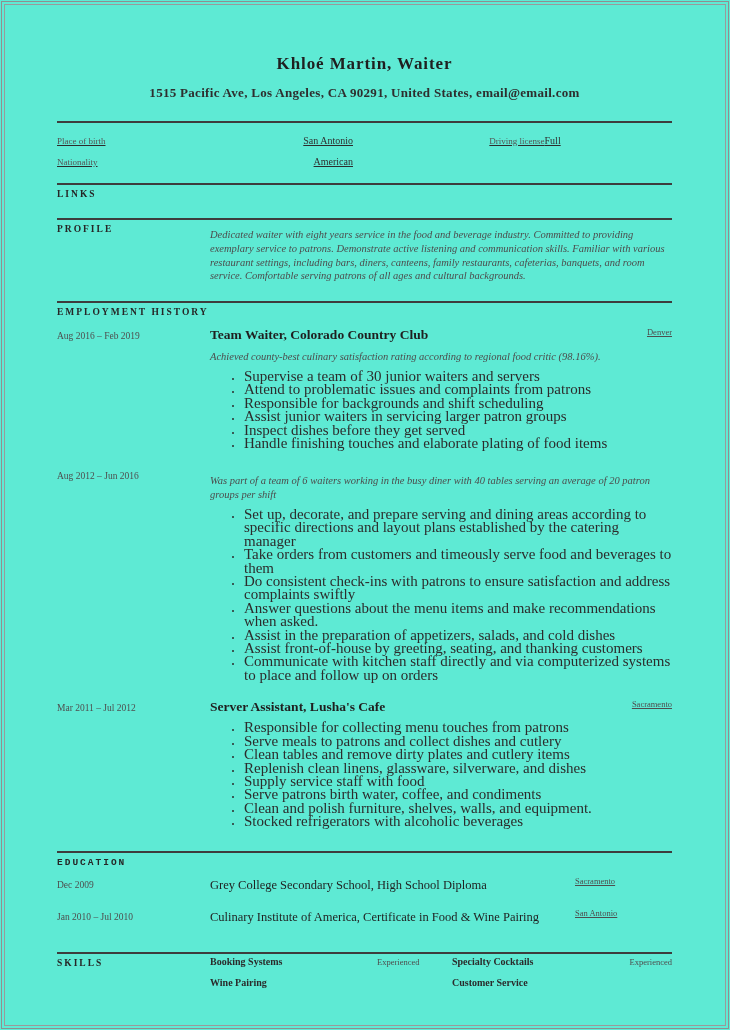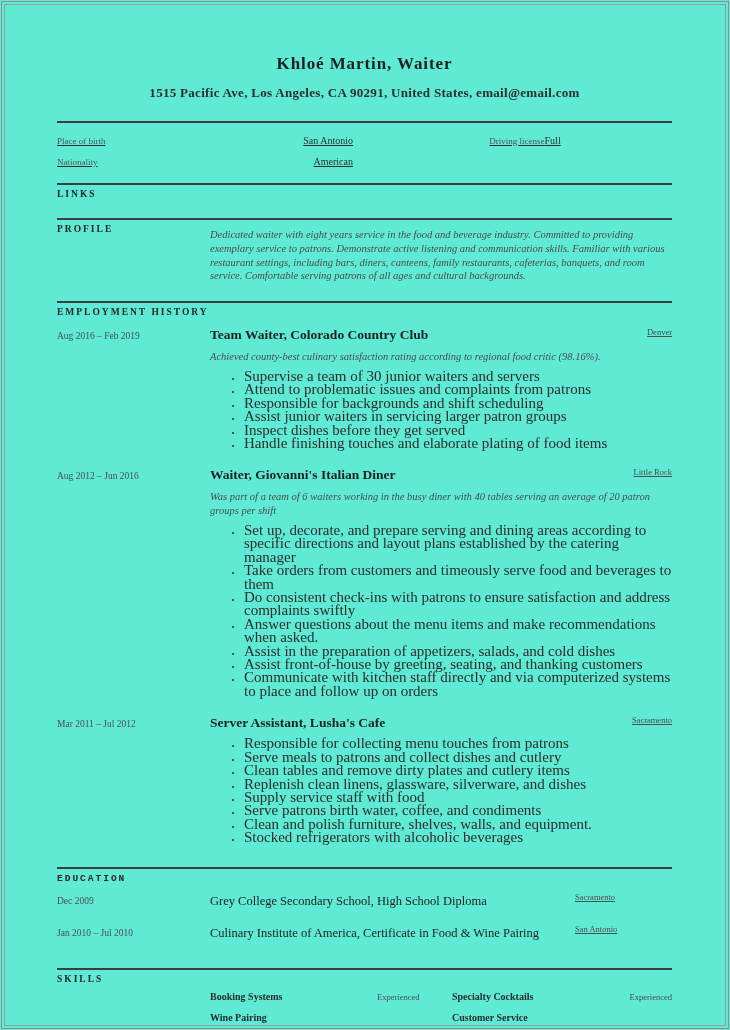--- a/index.html
+++ b/index.html
@@ -75,21 +75,21 @@
   
   .section-education { padding-bottom: 26px; }
   .education-label { padding-bottom: 8px; font-family: Liberation Mono, monospace; }
   .edu-item { margin-bottom: 14px; }
   .edu-item:last-child { margin-bottom: 0; }
   .edu-title { font-size: 12.5px; font-weight: normal; color: #1f1f1f; flex: 1; max-width: 365px; line-height: 18px; }
 
   
   .skills-grid {
     display: grid; grid-template-columns: 167px 75px 140px 80px;
-    padding-top: 21px; row-gap: 10px; align-items: baseline;
+    padding-top: 2px; row-gap: 10px; align-items: baseline;
   }
   .skill-name { font-size: 10px; font-weight: bold; color: #2b2b2b; }
   .skill-level { font-size: 8.5px; color: #4e4e4e; }
   .skill-level.right { text-align: right; }
 </style>
 </head>
 <body>
 
 <div class="page">
   <div class="frame-outer"></div>
@@ -149,24 +149,20 @@
           <li>Assist junior waiters in servicing larger patron groups</li>
           <li>Inspect dishes before they get served</li>
           <li>Handle finishing touches and elaborate plating of food items</li>
         </ul>
       </div>
     </div>
 
     <div class="srow job">
       <div class="col-dates">Aug 2012 – Jun 2016</div>
       <div class="col-main">
-        <div class="entry-head">
-          <div class="job-title">Waiter, Giovanni's Italian Diner</div>
-          <span class="city">Little Rock</span>
-        </div>
         <div class="job-summary">Was part of a team of 6 waiters working in the busy diner with 40 tables serving an average of 20 patron groups per shift</div>
         <ul class="bullets">
           <li>Set up, decorate, and prepare serving and dining areas according to specific directions and layout plans established by the catering manager</li>
           <li>Take orders from customers and timeously serve food and beverages to them</li>
           <li>Do consistent check-ins with patrons to ensure satisfaction and address complaints swiftly</li>
           <li>Answer questions about the menu items and make recommendations when asked.</li>
           <li>Assist in the preparation of appetizers, salads, and cold dishes</li>
           <li>Assist front-of-house by greeting, seating, and thanking customers</li>
           <li>Communicate with kitchen staff directly and via computerized systems to place and follow up on orders</li>
         </ul>

